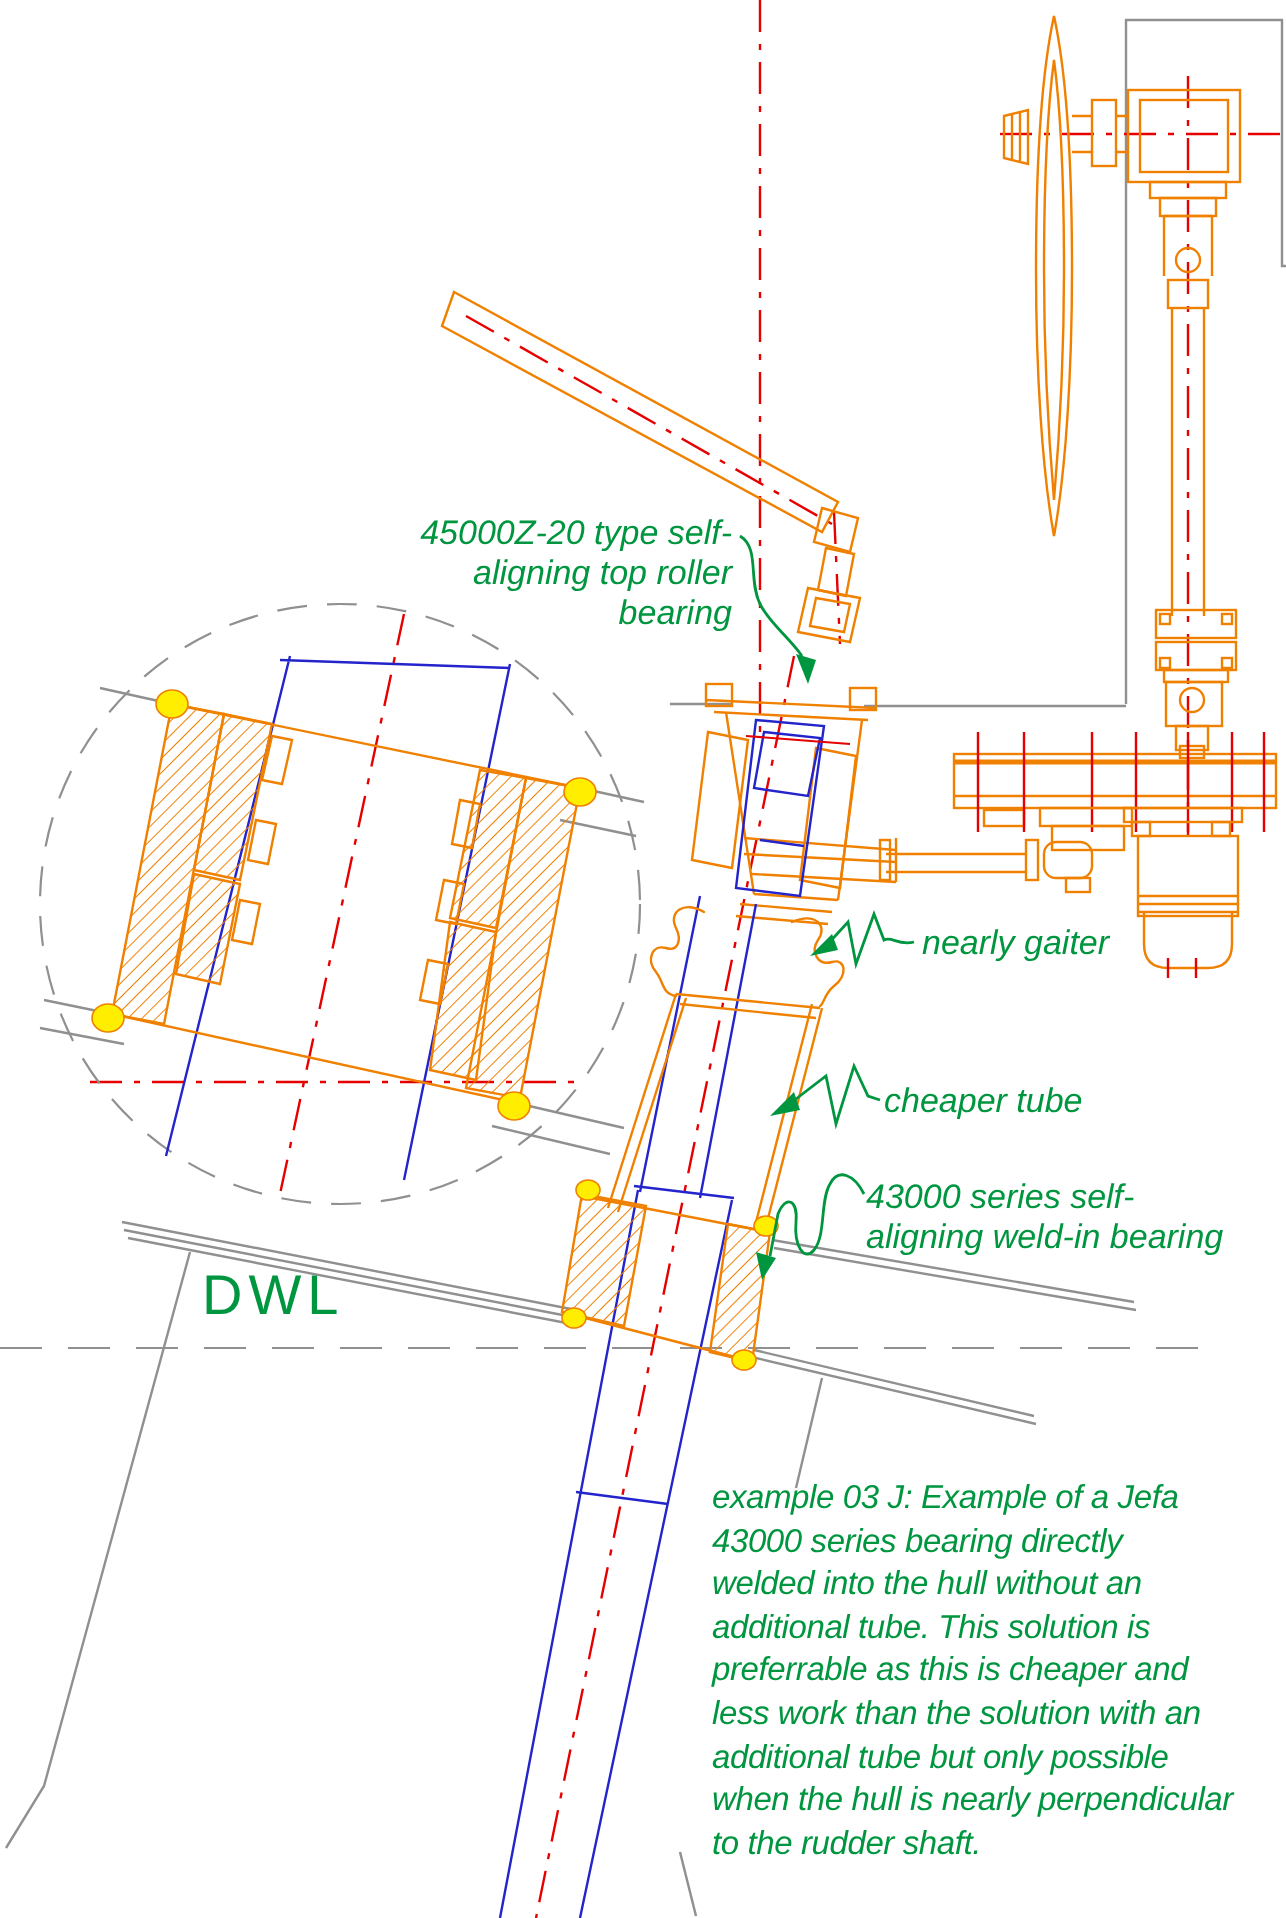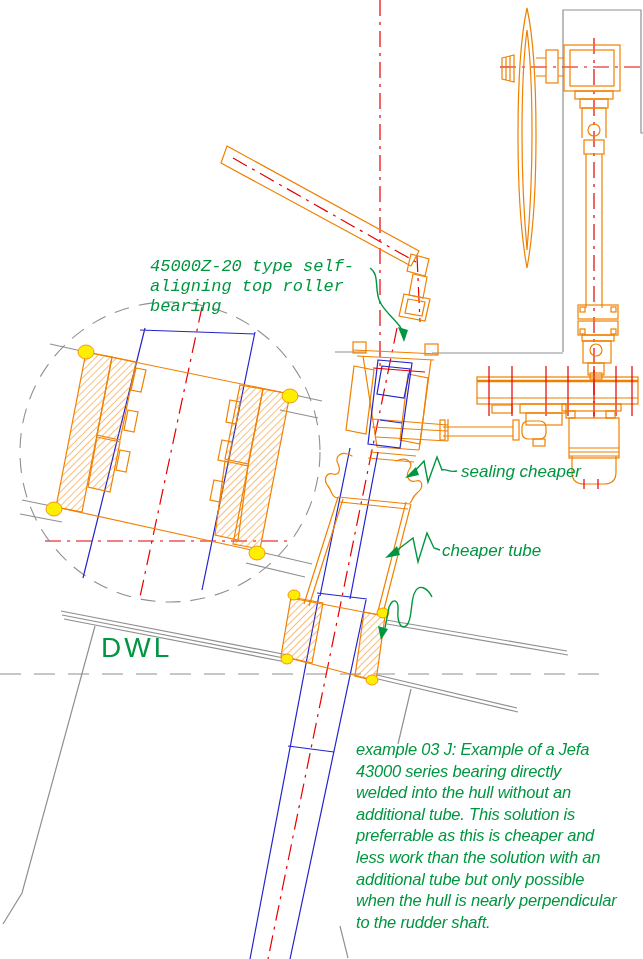--- a/index.html
+++ b/index.html
@@ -220,28 +220,30 @@
     <polygon class="ga" points="404,342 398,327 408,330"></polygon>
     <path class="gn" d="M457,471 C449,473 446,468 442,470 L437,457 L428,482 L424,461 L413,473"></path>
     <polygon class="ga" points="405,478 416,467 419,475"></polygon>
     <path class="gn" d="M440,550 L434,548 L427,533 L418,562 L413,538 L396,551"></path>
     <polygon class="ga" points="385,558 397,546 400,555"></polygon>
     <path class="gn" d="M432,597 C427,587 419,584 415,592 C410,600 413,618 407,625 C402,631 397,623 398,611 C399,600 393,597 389,607 L385,628"></path>
     <polygon class="ga" points="381,640 378,626 388,629"></polygon>
   </g>
 </svg>
 
-<div class="lbl" style="left:150px;top:257px;width:216px;font-family:Liberation Mono, monospace;">45000Z-20 type self-
+<div class="lbl" style="left:150px;top:257px;width:216px;text-align:right;">45000Z-20 type self-
 aligning top roller
 bearing</div>
 
-<div class="lbl" style="left:461px;top:462px;">sealing cheaper</div>
+<div class="lbl" style="left:461px;top:462px;">nearly gaiter</div>
 
 <div class="lbl" style="left:442px;top:541px;">cheaper tube</div>
 
+<div class="lbl" style="left:433px;top:589px;">43000 series self-
+aligning weld-in bearing</div>
 
 <div class="dwl-lbl" style="left:101px;top:632px;">DWL</div>
 
 <div class="note" style="left:356px;top:739px;width:300px;">example 03 J: Example of a Jefa
 43000 series bearing directly
 welded into the hull without an
 additional tube. This solution is
 preferrable as this is cheaper and
 less work than the solution with an
 additional tube but only possible

